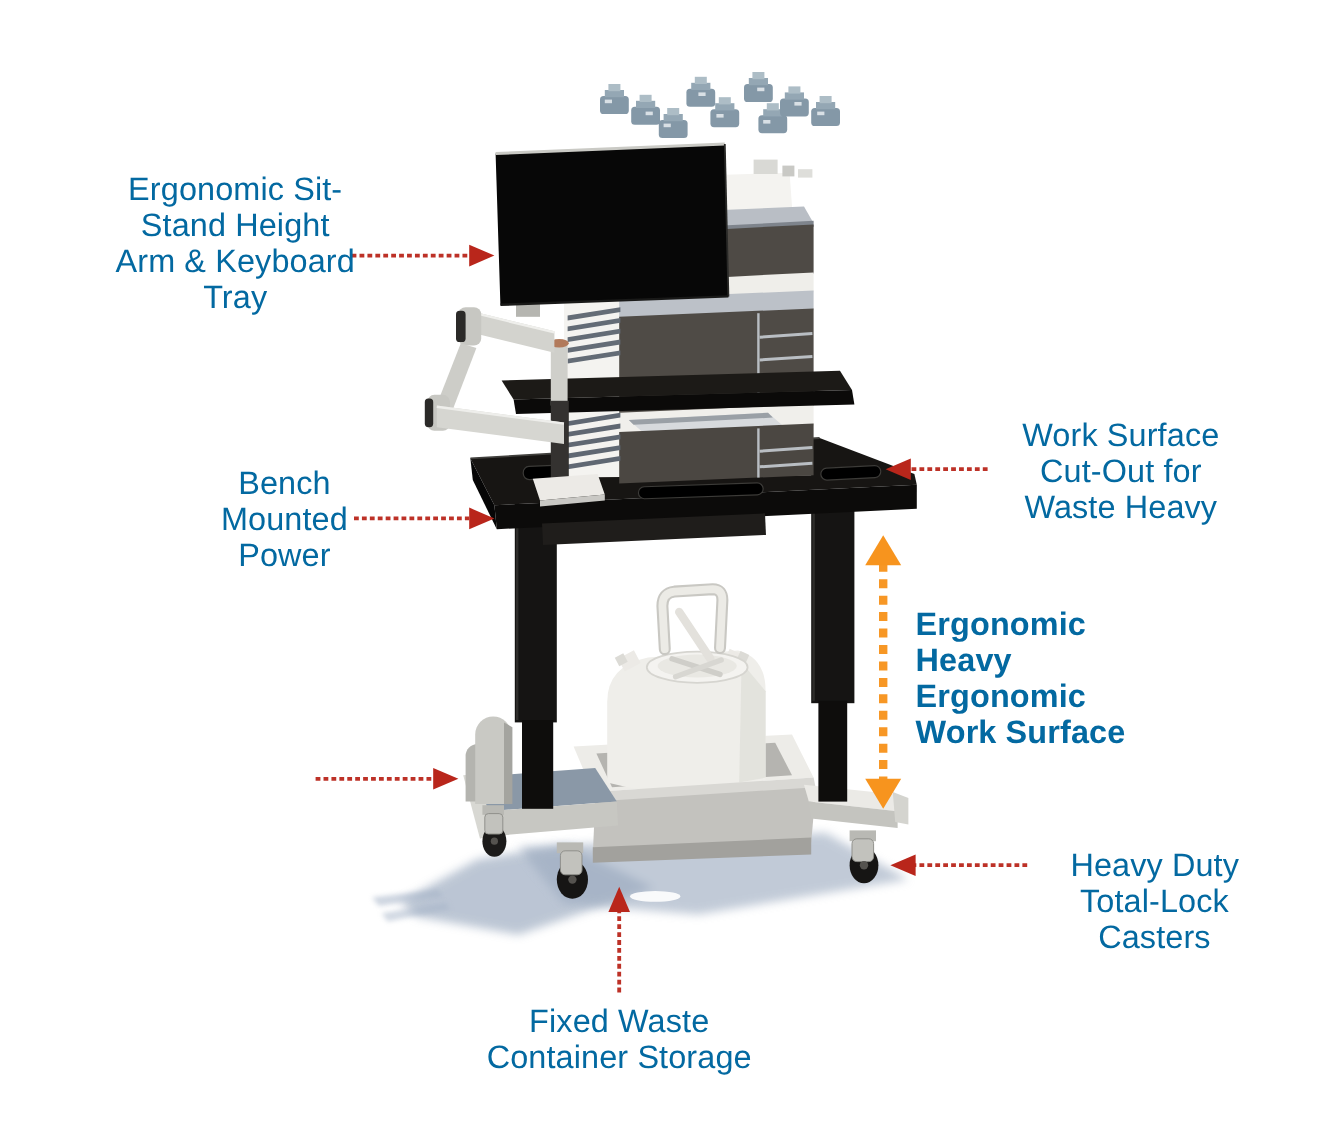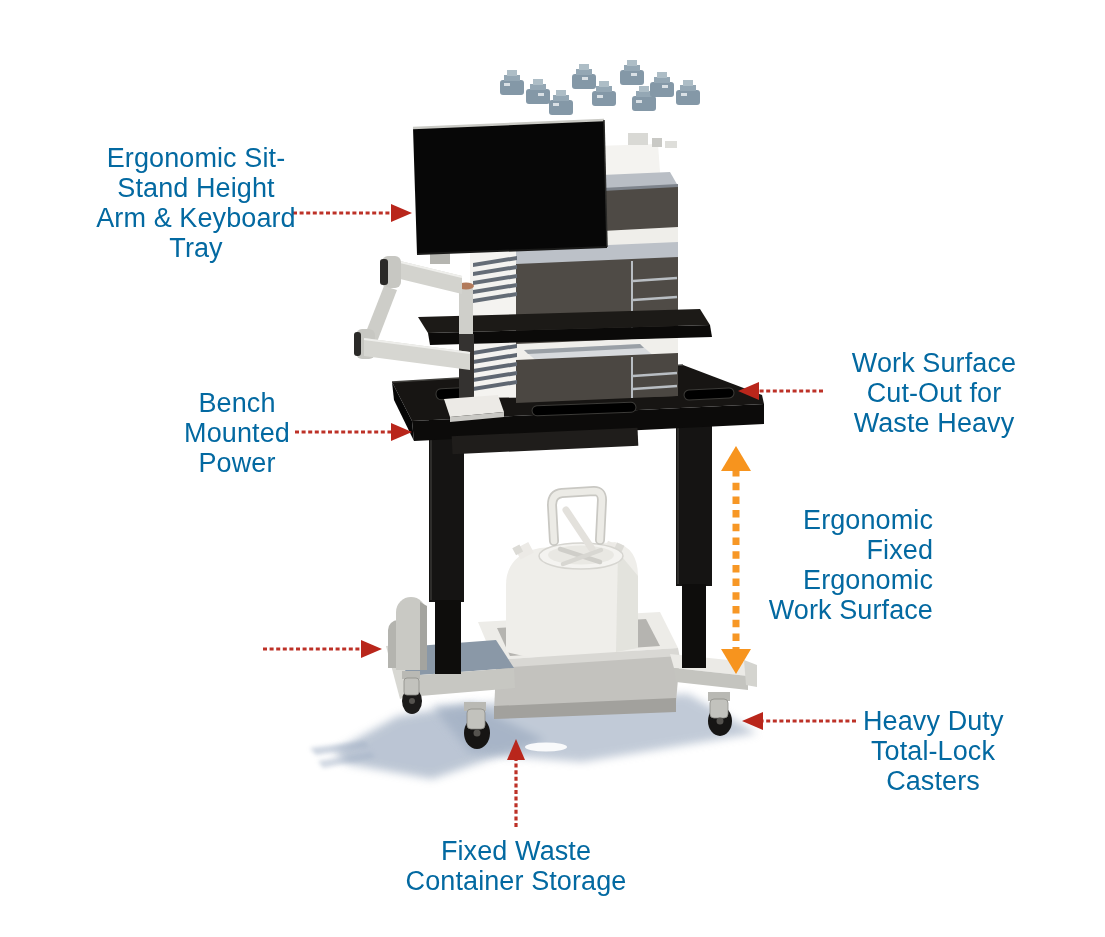--- a/index.html
+++ b/index.html
@@ -2,21 +2,21 @@
 <html><head>
 <meta charset="utf-8">
 <style>
   html,body{margin:0;padding:0;background:#ffffff;}
   .canvas{position:relative;width:1105px;height:937px;background:#ffffff;overflow:hidden;
           font-family:"Liberation Sans",sans-serif;}
   .scene{position:absolute;left:0;top:0;width:1105px;height:937px;}
   .lbl{position:absolute;z-index:2;color:#0369a1;font-size:27px;line-height:30px;
        font-weight:400;letter-spacing:0.1px;}
   .lbl.center{text-align:center;}
-  .lbl.left{text-align:right;}
+  .lbl.left{text-align:left;font-weight:bold;}
   .lbl .ln{display:block;white-space:nowrap;}
   .rline{stroke-width:3.2;stroke-dasharray:4 2.6;fill:none;stroke-linecap:butt;opacity:.95;}
   .oline{stroke-width:7;stroke-dasharray:7.5 6.2;fill:none;opacity:.97;}
 </style>
 </head>
 <body>
 
 <div class="canvas">
 
   <svg class="scene" viewBox="0 0 1105 937">
@@ -294,27 +294,27 @@
   </div>
 
   <div class="lbl center" style="left:172px;top:388px;width:130px;">
     <span class="ln">Bench</span>
     <span class="ln">Mounted</span>
     <span class="ln">Power</span>
   </div>
 
   <div class="lbl left" style="left:763px;top:505px;width:170px;">
     <span class="ln">Ergonomic</span>
-    <span class="ln">Fixed</span>
+    <span class="ln">Heavy</span>
     <span class="ln">Ergonomic</span>
     <span class="ln">Work Surface</span>
   </div>
 
 
-  <div class="lbl center" style="left:863px;top:706px;width:140px;">
+  <div class="lbl center" style="left:892px;top:706px;width:140px;">
     <span class="ln">Heavy Duty</span>
     <span class="ln">Total-Lock</span>
     <span class="ln">Casters</span>
   </div>
 
   <div class="lbl center" style="left:401px;top:836px;width:230px;">
     <span class="ln">Fixed Waste</span>
     <span class="ln">Container Storage</span>
   </div>
 

